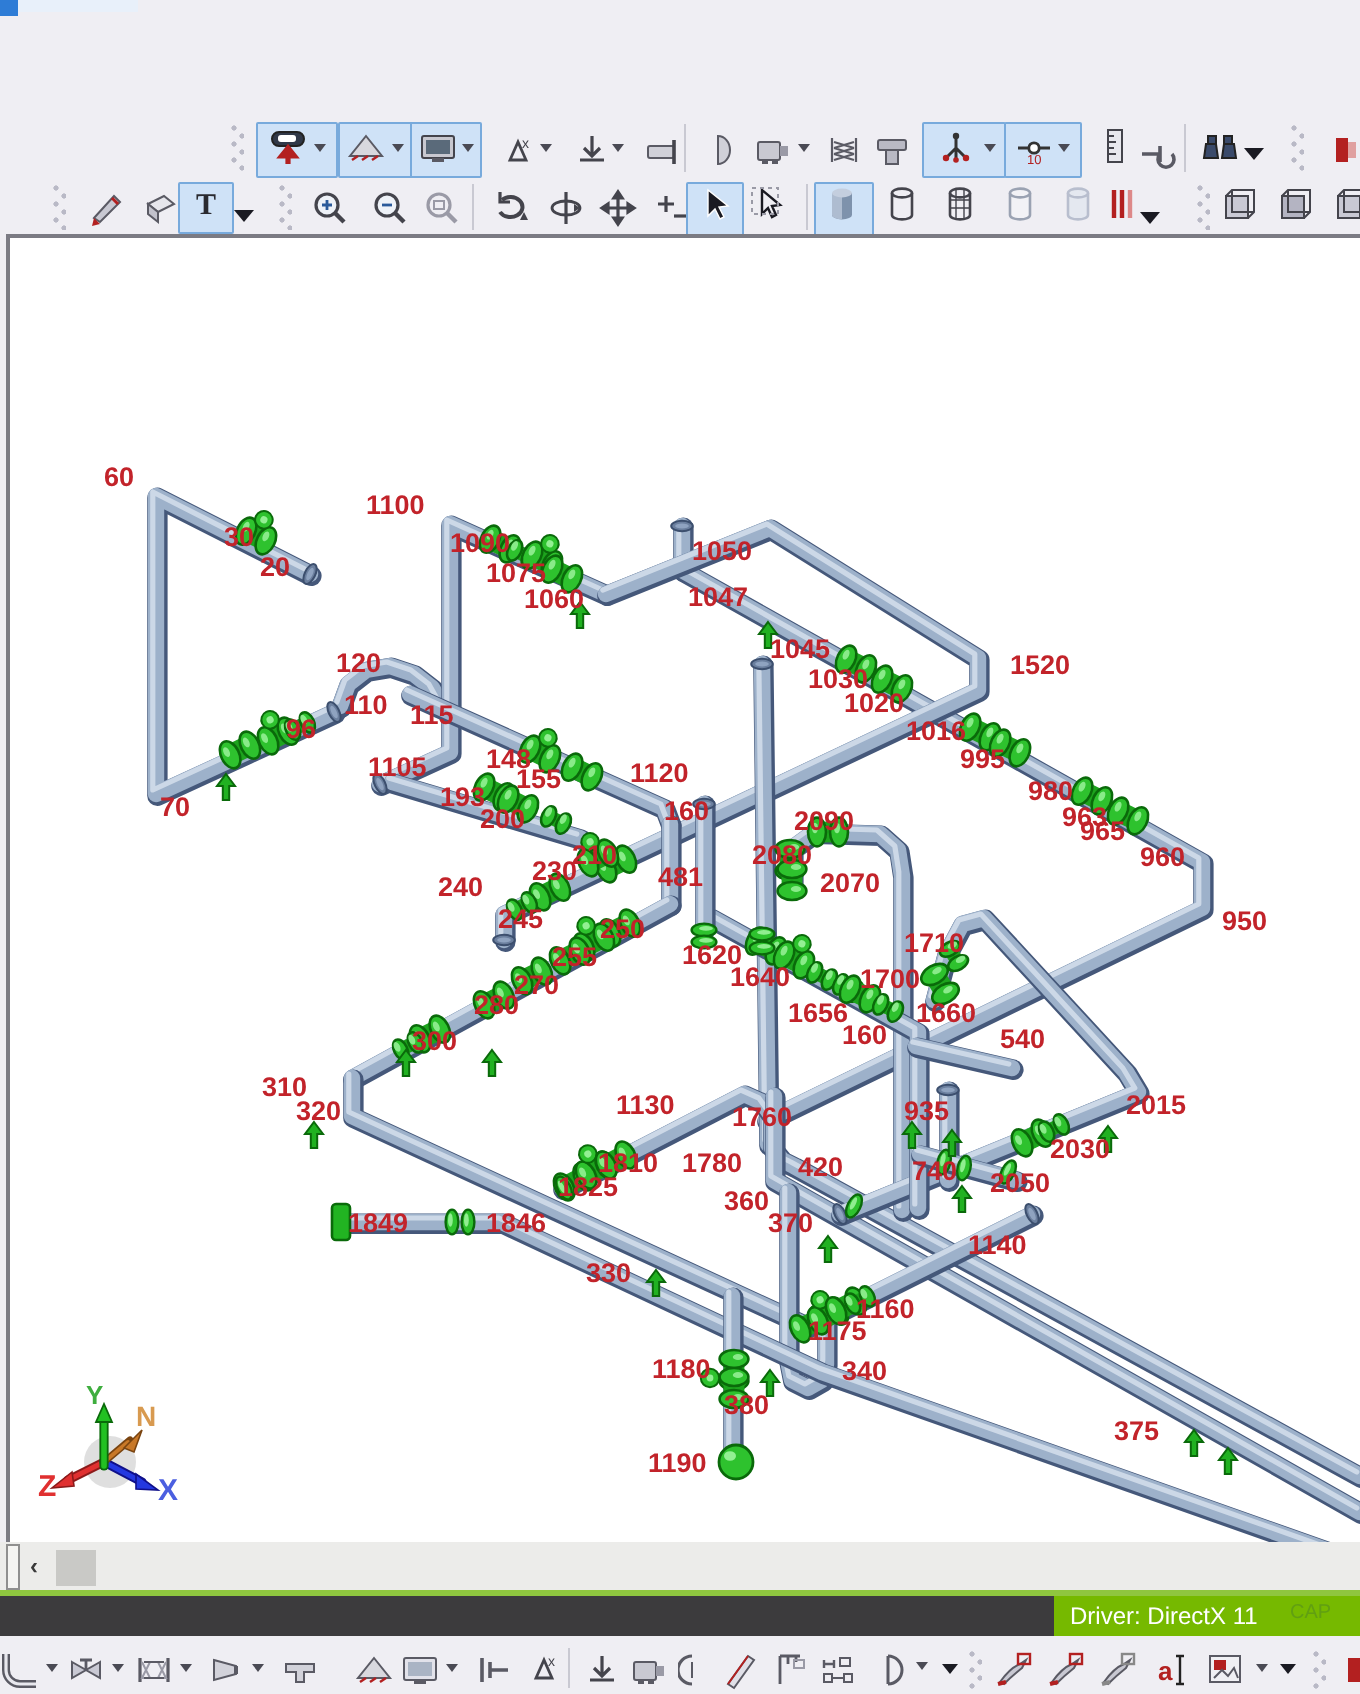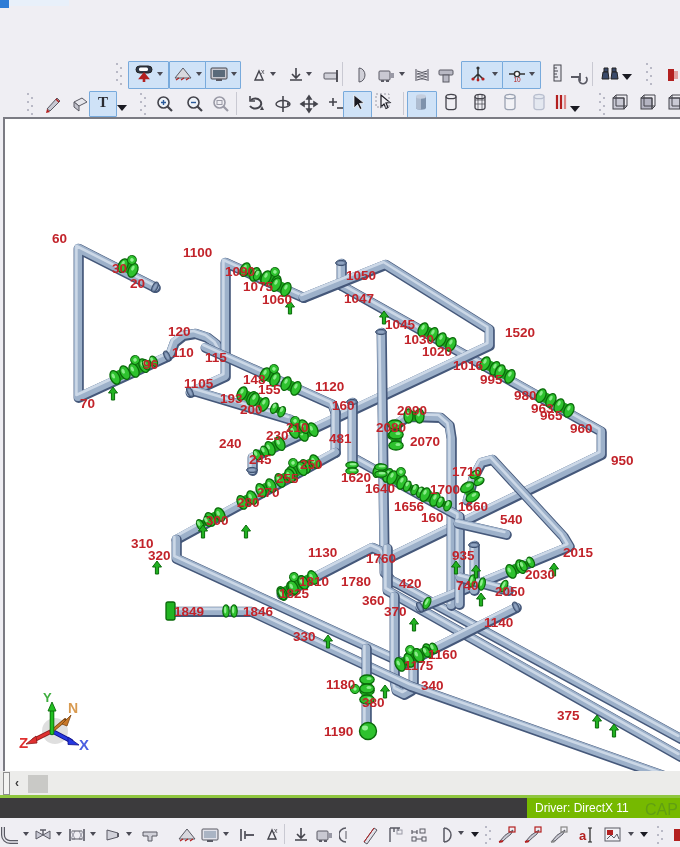--- a/index.html
+++ b/index.html
@@ -905,21 +905,21 @@
 
 <div class="abs" style="left:0;top:771px;width:680px;height:24px;background:#ececea"></div>
 <div class="abs" style="left:3px;top:772px;width:5px;height:21px;background:#f4f4f2;border:1px solid #8f8f8f"></div>
 <div class="abs" style="left:15px;top:776px;width:10px;height:14px;color:#3a3a3a;font-size:12px;font-weight:bold;line-height:14px">‹</div>
 <div class="abs" style="left:28px;top:775px;width:20px;height:18px;background:#c9c9c6"></div>
 
 <div class="abs" style="left:0;top:795px;width:680px;height:3px;background:#8fc63f"></div>
 <div class="abs" style="left:0;top:798px;width:680px;height:20px;background:#3c3b3d"></div>
 <div class="abs" style="left:527px;top:798px;width:153px;height:20px;background:#76b900"></div>
 <div class="abs" style="left:535px;top:801px;color:#fff;font-size:12px">Driver: DirectX 11</div>
-<div class="abs" style="left:645px;top:801px;color:#619f12;font-size:16px;font-weight:normal">CAP</div>
+<div class="abs" style="left:645px;top:801px;color:#619f12;font-size:10px;font-weight:normal">CAP</div>
 
 <div class="abs" style="left:0;top:818px;width:680px;height:29px;background:#efeef3"></div>
 <svg class="abs" style="left:0px;top:825px" width="20" height="20" viewBox="0 0 20 20">
     <path d="M3,2 v8 a7,7 0 0 0 7,7 h8" fill="none" stroke="#5a5a64" stroke-width="4"></path>
     <path d="M3,2 v8 a7,7 0 0 0 7,7 h8" fill="none" stroke="#e8e8ee" stroke-width="1.6"></path>
   </svg>
 <div class="chev" style="left:23px;top:832px"></div>
 <svg class="abs" style="left:33px;top:825px" width="20" height="20" viewBox="0 0 20 20">
     <path d="M3,6 L10,10 L3,14 Z M17,6 L10,10 L17,14 Z" fill="#c9c9d4" stroke="#5a5a64"></path>
     <path d="M10,10 v-5 M7,5 h6" stroke="#5a5a64" stroke-width="1.4"></path>

